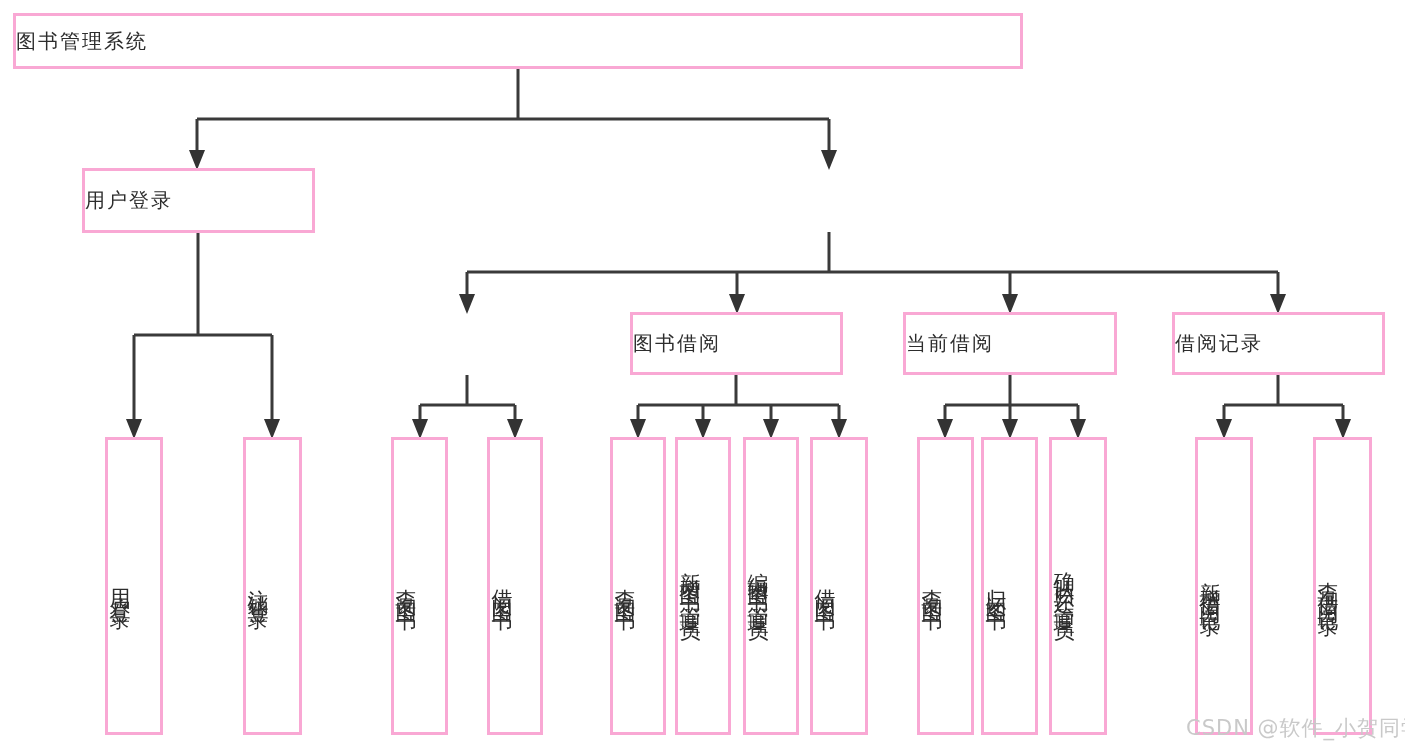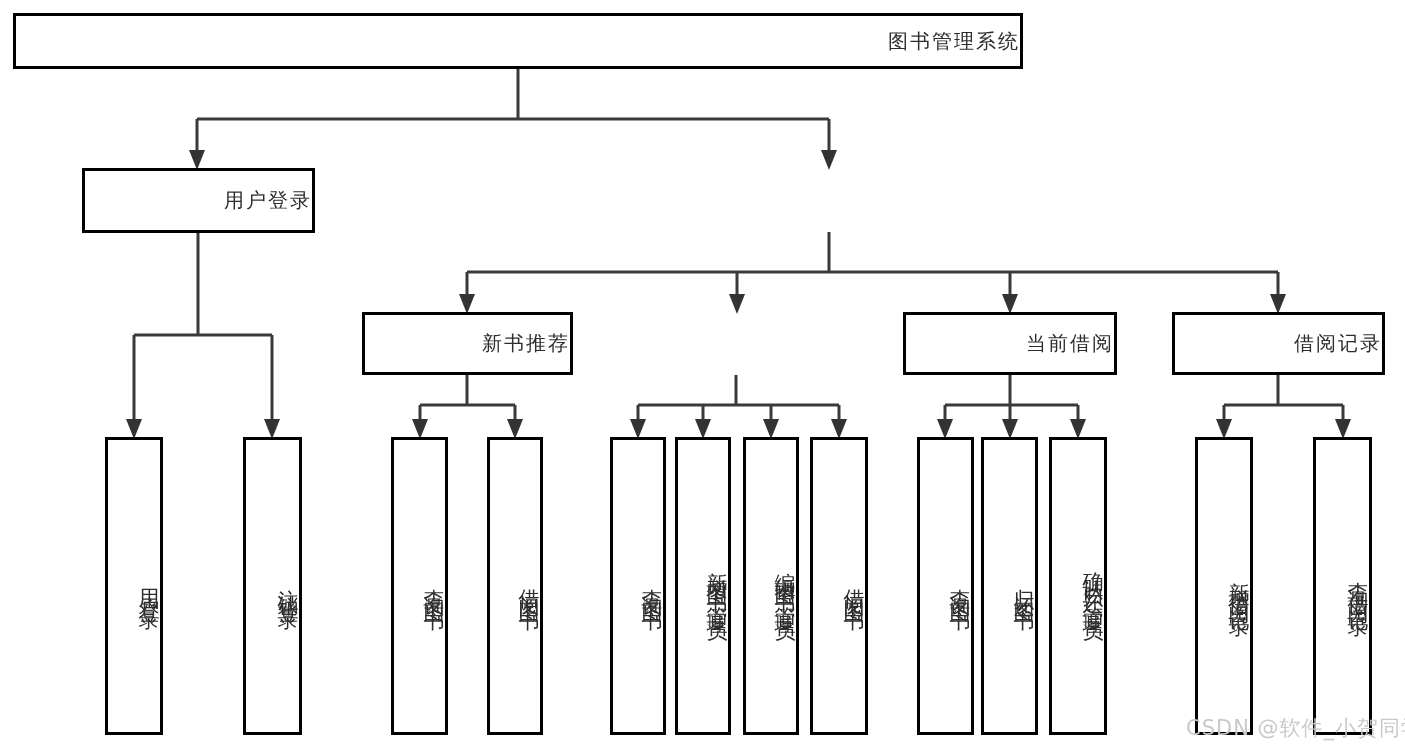--- a/index.html
+++ b/index.html
@@ -13,24 +13,24 @@
   }
   .connectors {
     position: absolute;
     left: 0; top: 0;
     width: 1405px; height: 747px;
   }
   .node {
     position: absolute;
     box-sizing: border-box;
     background: #ffffff;
-    border: 3px solid #000000;
+    border: 3px solid #f9a8d4;
     display: flex;
     align-items: center;
-    justify-content: flex-end;
+    justify-content: flex-start;
     color: #2d2d2d;
   }
   .hlabel {
     font-size: 20px;
     letter-spacing: 2px;
     white-space: nowrap;
   }
   .leaf .vtext {
     writing-mode: vertical-rl;
     text-orientation: mixed;
@@ -99,22 +99,22 @@
   </svg>
 
   <div class="node" style="left:13px;top:13px;width:1010px;height:56px">
     <span class="hlabel">图书管理系统</span>
   </div>
 
   <div class="node" style="left:82px;top:168px;width:233px;height:65px">
     <span class="hlabel">用户登录</span>
   </div>
 
-  <div class="node" style="left:362px;top:312px;width:211px;height:63px">
-    <span class="hlabel">新书推荐</span>
+  <div class="node" style="left:630px;top:312px;width:213px;height:63px">
+    <span class="hlabel">图书借阅</span>
   </div>
   <div class="node" style="left:903px;top:312px;width:214px;height:63px">
     <span class="hlabel">当前借阅</span>
   </div>
   <div class="node" style="left:1172px;top:312px;width:213px;height:63px">
     <span class="hlabel">借阅记录</span>
   </div>
 
   <div class="node leaf" style="left:105px;top:437px;width:58px;height:298px">
     <span class="vtext">用户登录</span>

